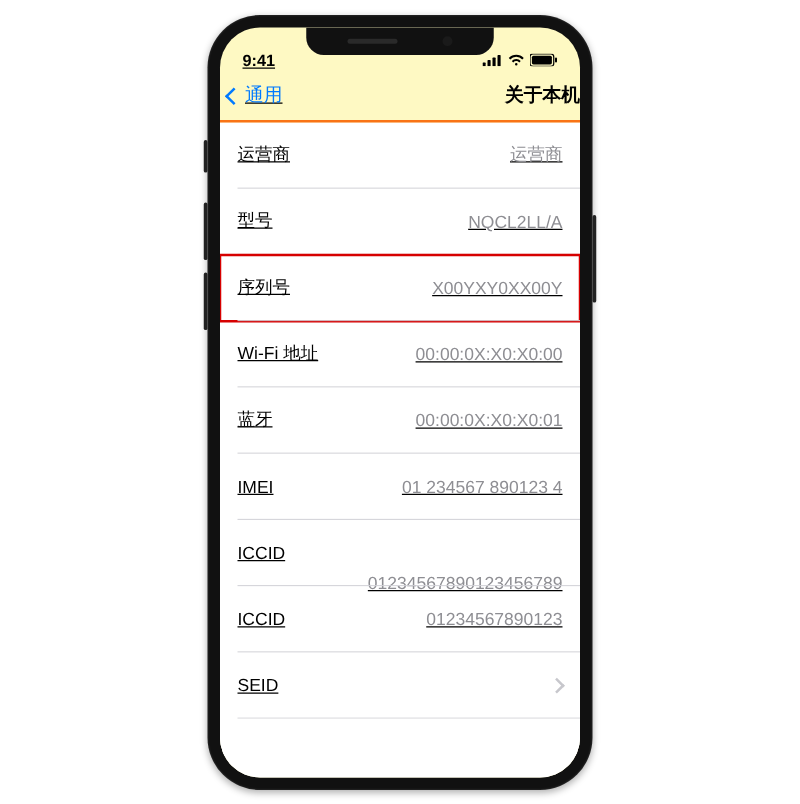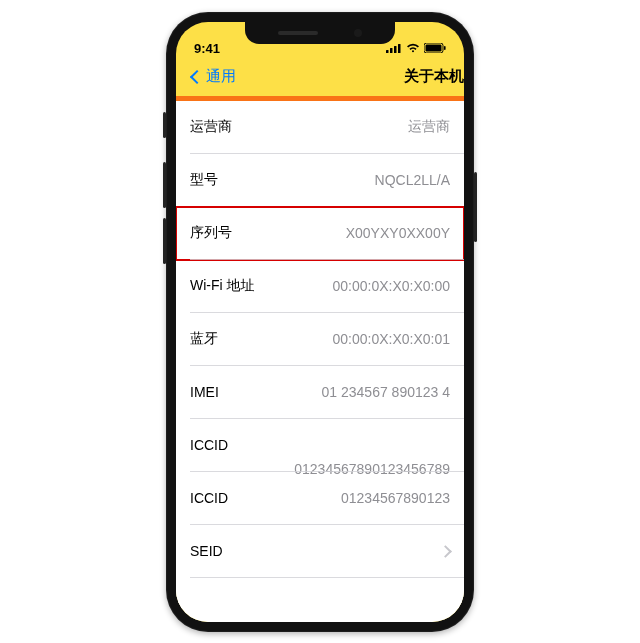--- a/index.html
+++ b/index.html
@@ -28,24 +28,25 @@
     background: #222;
     border-radius: 2px;
   }
   .side-btn.left1 { left: -3px; top: 100px; width: 3px; height: 26px; }
   .side-btn.left2 { left: -3px; top: 150px; width: 3px; height: 46px; }
   .side-btn.left3 { left: -3px; top: 206px; width: 3px; height: 46px; }
   .side-btn.right1 { right: -3px; top: 160px; width: 3px; height: 70px; }
   .screen {
     width: 100%;
     height: 100%;
-    background: #fde047;
+    background: #fef9c3;
     border-radius: 32px;
     overflow: hidden;
     position: relative;
+    text-decoration: underline;
   }
   .notch {
     position: absolute;
     top: 0;
     left: 50%;
     transform: translateX(-50%);
     width: 150px;
     height: 22px;
     background: #111;
     border-bottom-left-radius: 14px;
@@ -65,25 +66,25 @@
     justify-content: space-between;
     padding: 0 18px 2px;
     font-size: 13px;
     font-weight: 600;
     color: #000;
   }
   .status-right { display:flex; align-items:center; gap:4px; }
   .signal-icon, .wifi-icon, .battery-icon { display:inline-block; }
   .nav-bar {
     height: 38px;
-    border-bottom: 5px solid #f97316;
-    display: flex;
-    align-items: center;
-    position: relative;
-    padding: 0 16px;
+    border-bottom: 2px solid #f97316;
+    display: flex;
+    align-items: center;
+    position: relative;
+    padding: 0 6px;
   }
   .back-btn {
     display: flex;
     align-items: center;
     color: #007aff;
     font-size: 15px;
     gap: 2px;
   }
   .nav-title {
     position: absolute;

